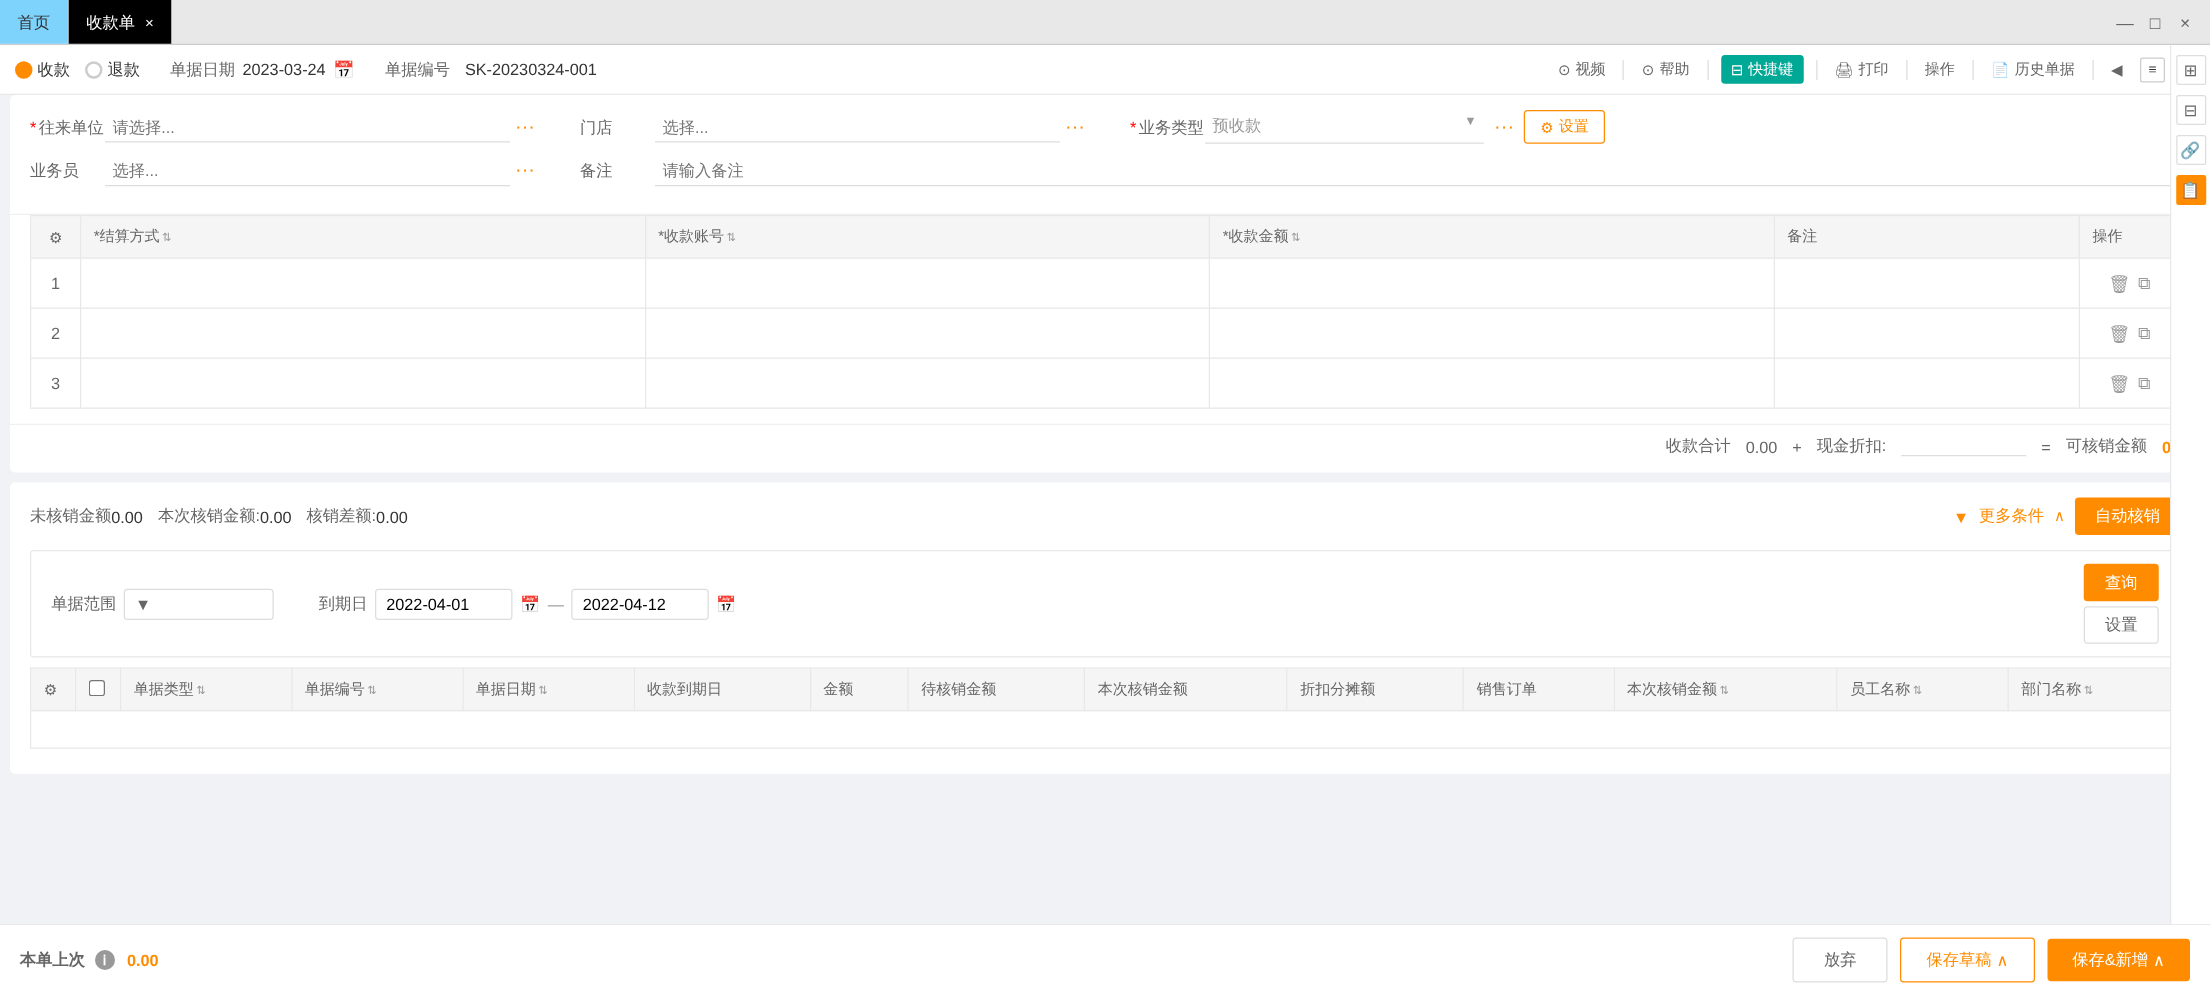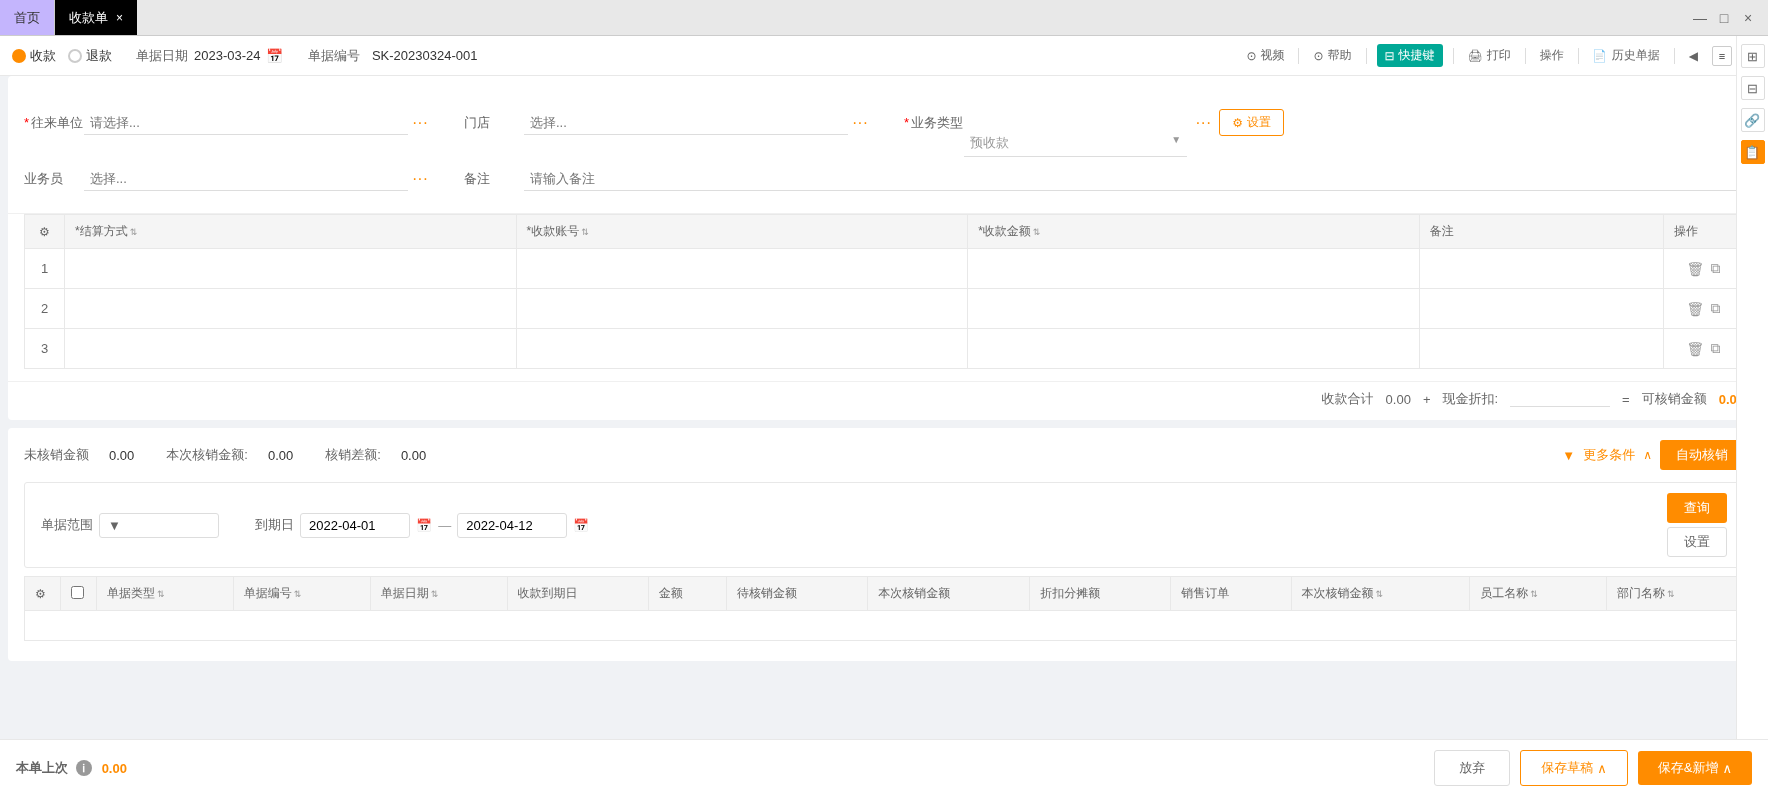--- a/index.html
+++ b/index.html
@@ -1,21 +1,21 @@
 <!DOCTYPE html>
 <html><head>
   <meta charset="utf-8">
   <style>
     * { box-sizing: border-box; margin: 0; padding: 0; }
     body { font-family: 'Microsoft YaHei', Arial, sans-serif; font-size: 13px; background: #f0f2f5; color: #333; width: 1768px; min-height: 796px; overflow: hidden; }
 
     
     .tab-bar { display: flex; align-items: center; background: #e8e8e8; height: 36px; border-bottom: 1px solid #ccc; }
     .tab-item { padding: 0 14px; height: 100%; display: flex; align-items: center; cursor: pointer; font-size: 13px; }
-    .tab-item.home { background: #c4b5fd; color: #333; border-right: 1px solid #ccc; }
+    .tab-item.home { background: #7dd3fc; color: #333; border-right: 1px solid #ccc; }
     .tab-item.active { background: #000000; color: #fff; }
     .tab-item .tab-close { margin-left: 8px; color: #fff; font-size: 12px; cursor: pointer; }
     .window-controls { margin-left: auto; display: flex; align-items: center; gap: 8px; padding-right: 12px; }
     .win-btn { width: 16px; height: 16px; display: inline-flex; align-items: center; justify-content: center; cursor: pointer; font-size: 14px; color: #666; }
 
     
     .toolbar { display: flex; align-items: center; background: #fff; padding: 8px 12px; border-bottom: 1px solid #e8e8e8; gap: 8px; }
     .radio-group { display: flex; align-items: center; gap: 12px; margin-right: 16px; }
     .radio-item { display: flex; align-items: center; gap: 4px; cursor: pointer; }
     .radio-circle { width: 14px; height: 14px; border-radius: 50%; border: 2px solid #ccc; display: inline-block; }
@@ -33,50 +33,50 @@
     .view-icon.active { background: #ff8c00; color: #fff; border-color: #ff8c00; }
 
     
     .form-section { padding: 12px 16px; border-bottom: 1px solid #f0f0f0; }
     .form-row { display: flex; align-items: center; gap: 0; margin-bottom: 10px; }
     .form-field { display: flex; align-items: center; flex: 1; }
     .field-label { color: #666; white-space: nowrap; min-width: 60px; }
     .field-label.required::before { content: '*'; color: red; margin-right: 2px; }
     .field-input { flex: 1; border: none; border-bottom: 1px solid #ddd; padding: 4px 6px; font-size: 13px; color: #999; outline: none; }
     .field-more { color: #ff8c00; margin: 0 16px 0 4px; cursor: pointer; font-size: 16px; }
-    .field-select { display: flex; align-items: flex-start; border: none; border-bottom: 1px solid #ddd; padding: 4px 6px; flex: 1; color: #999; cursor: pointer; margin-top: 42px; }
+    .field-select { display: flex; align-items: flex-start; border: none; border-bottom: 1px solid #ddd; padding: 4px 6px; flex: 1; color: #999; cursor: pointer; }
     .field-select .arrow { margin-left: auto; font-size: 10px; color: #999; }
     .settings-btn { background: #fff; border: 1px solid #ff8c00; color: #ff8c00; padding: 4px 12px; border-radius: 3px; cursor: pointer; font-size: 12px; display: flex; align-items: center; gap: 4px; }
 
     
     .table-section { padding: 0 16px 12px; }
     .data-table { width: 100%; border-collapse: collapse; }
     .data-table th { background: #f5f5f5; padding: 8px 10px; text-align: left; font-weight: 500; font-size: 12px; color: #666; border: 1px solid #e8e8e8; white-space: nowrap; }
     .data-table td { padding: 8px 10px; border: 1px solid #e8e8e8; font-size: 13px; height: 40px; }
     .data-table .row-num { color: #666; text-align: center; width: 40px; }
     .data-table .ops { display: flex; align-items: center; gap: 6px; justify-content: center; }
     .op-btn { cursor: pointer; color: #999; font-size: 14px; }
     .th-sort { display: flex; align-items: center; gap: 2px; }
     .sort-icon { font-size: 9px; color: #999; display: flex; flex-direction: column; }
     .gear-th { display: flex; align-items: center; justify-content: center; cursor: pointer; }
 
     
-    .total-row { display: flex; align-items: center; justify-content: flex-end; padding: 8px 16px; gap: 12px; font-size: 13px; color: #666; border-top: 1px solid #f0f0f0; }
+    .total-row { display: flex; align-items: center; justify-content: flex-end; padding: 8px 5px; gap: 12px; font-size: 13px; color: #666; border-top: 1px solid #f0f0f0; }
     .total-highlight { color: #ff8c00; font-weight: bold; }
     .total-input { border: none; border-bottom: 1px solid #ddd; width: 100px; text-align: right; outline: none; font-size: 13px; }
 
     
     .writeoff-section { margin: 8px; background: #fff; border-radius: 4px; padding: 12px 16px; }
     .writeoff-header { display: flex; align-items: center; gap: 12px; margin-bottom: 10px; }
     .section-title { font-size: 14px; font-weight: bold; color: #333; }
     .writeoff-tabs { display: flex; align-items: center; gap: 2px; }
     .writeoff-tab { padding: 2px 10px; font-size: 12px; color: #ff8c00; cursor: pointer; border-bottom: 2px solid transparent; }
     .writeoff-tab.active { border-bottom-color: #ff8c00; }
     .info-icon { width: 16px; height: 16px; border-radius: 50%; background: #999; color: #fff; display: inline-flex; align-items: center; justify-content: center; font-size: 11px; cursor: pointer; }
-    .writeoff-stats { display: flex; align-items: center; gap: 20px; font-size: 13px; color: #666; margin-bottom: 12px; }
+    .writeoff-stats { display: flex; align-items: center; font-size: 13px; color: #666; margin-bottom: 12px; }
     .stat-value { color: #333; }
     .filter-icon { color: #ff8c00; cursor: pointer; font-size: 13px; }
     .auto-btn { background: #ff8c00; color: #fff; border: none; padding: 6px 16px; border-radius: 3px; cursor: pointer; font-size: 13px; }
     .query-btn { background: #ff8c00; color: #fff; border: none; padding: 6px 16px; border-radius: 3px; cursor: pointer; font-size: 13px; }
     .set-btn { background: #fff; color: #666; border: 1px solid #ddd; padding: 5px 16px; border-radius: 3px; cursor: pointer; font-size: 13px; }
 
     
     .filter-row { display: flex; align-items: center; gap: 16px; padding: 10px 0; background: #fff; border: 1px solid #e8e8e8; border-radius: 3px; padding: 10px 16px; margin-bottom: 8px; }
     .filter-field { display: flex; align-items: center; gap: 6px; font-size: 13px; color: #666; }
     .filter-select { border: 1px solid #ddd; padding: 4px 8px; border-radius: 3px; font-size: 13px; display: flex; align-items: center; gap: 4px; min-width: 120px; cursor: pointer; }

